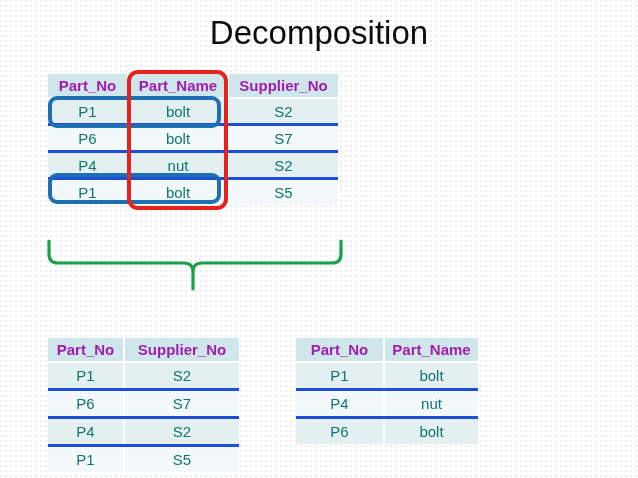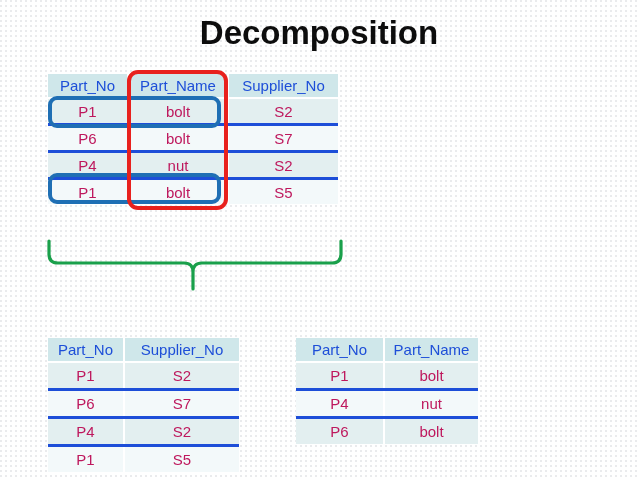--- a/index.html
+++ b/index.html
@@ -26,43 +26,43 @@
   
   .title {
     position: absolute;
     left: 0;
     top: 14px;
     width: 638px;
     text-align: center;
     font-size: 33px;
     line-height: 38px;
     color: #0d0d0d;
-    font-weight: 700;
+    font-weight: 400;
     letter-spacing: 0px;
     white-space: nowrap;
   }
 
   
   .tbl {
     position: absolute;
     border-collapse: collapse;
     table-layout: fixed;
   }
   .tbl th, .tbl td {
     padding: 0;
     margin: 0;
     text-align: center;
     vertical-align: middle;
     border: none;
-    color: #be185d;
+    color: #0f766e;
   }
   .tbl th {
     background: #cfe7ea;
-    font-weight: normal;
-    color: #1d4ed8;
+    font-weight: bold;
+    color: #a21caf;
   }
   .tbl tbody tr.odd td { background: #e3eff0; }
   .tbl tbody tr.even td { background: #f3f9fa; }
 
   
   .tbl th + th, .tbl td + td {
     border-left: 2px solid #ffffff;
   }
   .tbl tbody tr + tr td {
     border-top: 3px solid #1d4ed8;

